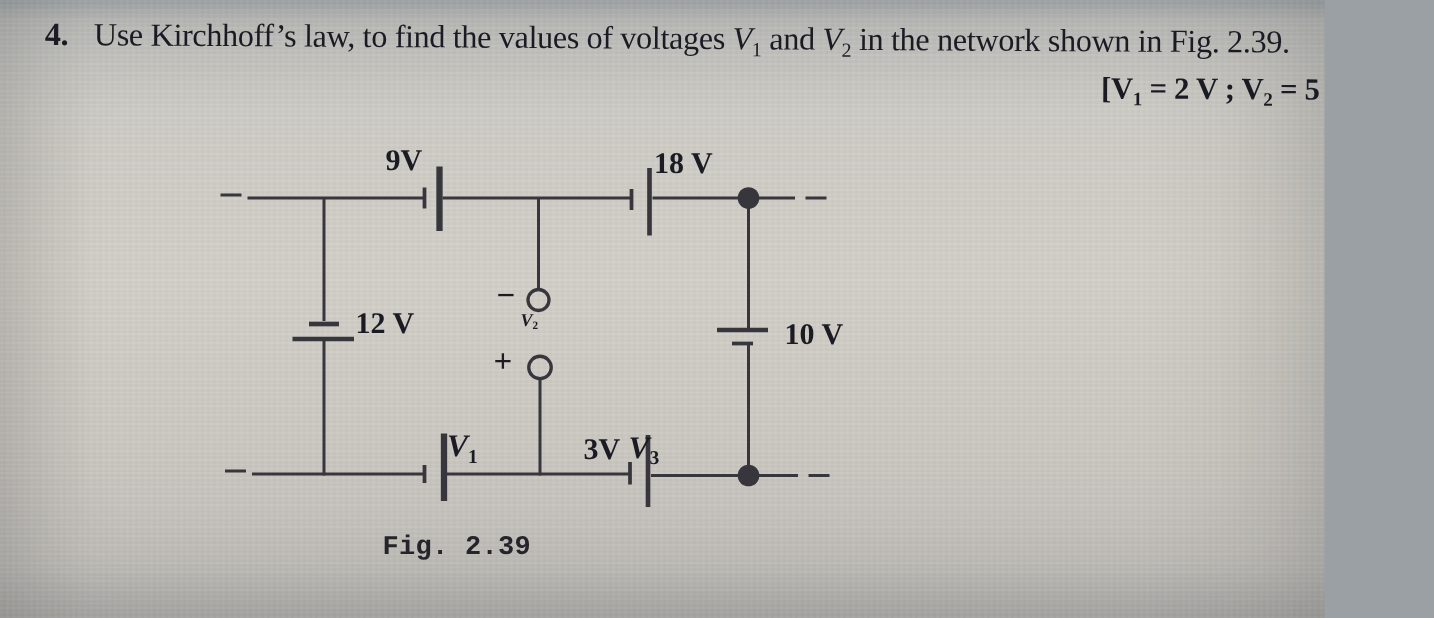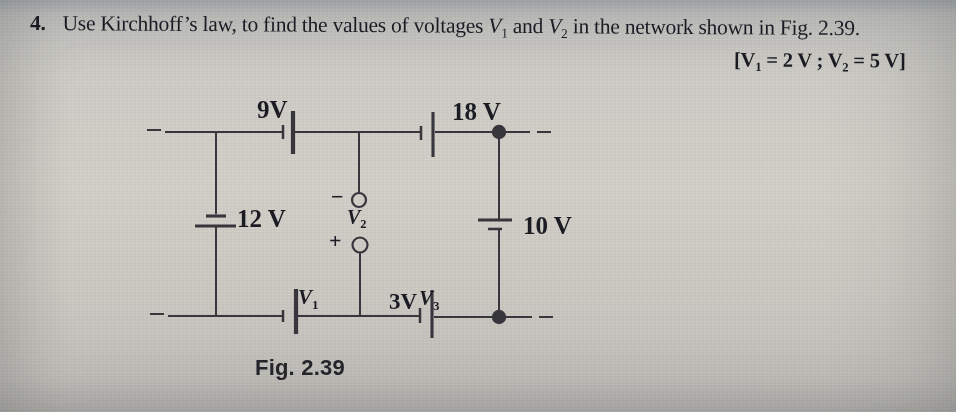--- a/index.html
+++ b/index.html
@@ -1,21 +1,21 @@
 <!DOCTYPE html>
 <html style="--ink: #1b1b24; --wire: #36363c;"><head>
 <meta charset="utf-8">
 <style>
   :root{
     --ink:#1b1b24;
     --wire:#36363c;
   }
   html,body{margin:0;padding:0;background:#9aa0a3;}
   .screen{
-    position:relative;width:956px;height:412px;overflow:hidden;
+    position:relative;width:883px;height:412px;overflow:hidden;
     font-family:"Liberation Serif",serif;
     background:
       repeating-linear-gradient(0deg, rgba(255,255,255,0.025) 0 1px, rgba(0,0,0,0.018) 1px 3px),
       repeating-linear-gradient(90deg, rgba(255,255,255,0.02) 0 2px, rgba(0,0,0,0.012) 2px 4px),
       linear-gradient(90deg, rgba(0,0,0,0.05) 0, rgba(0,0,0,0) 7%, rgba(0,0,0,0) 86%, rgba(0,0,0,0.05) 100%),
       linear-gradient(180deg, #a9aeb0 0, #c2c2bf 3.5%, #ceccc6 18%, #d3d0c9 45%, #ccc9c3 72%, #c1bfba 92%, #b2b0ac 100%);
   }
   .screen::after{
     content:"";position:absolute;inset:0;pointer-events:none;
     box-shadow:inset 0 0 70px rgba(40,45,50,0.18);
@@ -33,27 +33,27 @@
     color:var(--ink);font-weight:bold;font-size:20.5px;letter-spacing:-0.2px;white-space:nowrap;
     transform:rotate(0.3deg);
   }
   .circuit-svg{position:absolute;left:0;top:0;}
   .w{stroke:var(--wire);stroke-width:2;fill:none;stroke-linecap:butt;}
   .w25{stroke-width:2.5;}
   .w3{stroke-width:3.1;}
   .w4{stroke-width:4.2;}
   .node{fill:var(--wire);stroke:none;}
   .term{fill:none;stroke:var(--wire);stroke-width:2.2;}
-  .clbl{position:absolute;color:var(--ink);font-size:25px;font-weight:600;white-space:nowrap;}
+  .clbl{position:absolute;color:var(--ink);font-size:20px;font-weight:600;white-space:nowrap;}
   .vlbl{position:absolute;color:var(--ink);font-size:21px;font-weight:600;font-style:italic;white-space:nowrap;}
   .vlbl sub.ss{font-style:normal;}
   .sign{position:absolute;color:var(--ink);font-size:22px;font-weight:700;line-height:1;}
   .caption{
     position:absolute;left:255px;top:355px;
-    font-family:Liberation Sans, sans-serif;font-weight:bold;font-size:22px;
+    font-family:Liberation Mono, monospace;font-weight:bold;font-size:18px;
     color:#25252b;letter-spacing:0.2px;
   }
 </style>
 </head>
 <body>
 
 <div class="screen">
 
   <div class="q-line">
     <span class="q-num">4.</span><span>Use Kirchhoff’s law, to find the values of voltages </span><i>V</i><sub class="ss">1</sub><span> and </span><i>V</i><sub class="ss">2</sub><span> in the network shown in Fig. 2.39.</span>
@@ -97,28 +97,28 @@
     <line class="w w25" x1="283" y1="310" x2="283" y2="322"></line>
     <line class="w w4" x1="296" y1="289" x2="296" y2="334"></line>
     <line class="w" x1="298" y1="316" x2="420" y2="316"></line>
     <line class="w w25" x1="420" y1="308" x2="420" y2="323"></line>
     <line class="w w3" x1="432" y1="290" x2="432" y2="338"></line>
     <line class="w" x1="434" y1="317" x2="532" y2="317"></line>
     <line class="w" x1="539" y1="317" x2="553" y2="317"></line>
   </svg>
 
   <span class="clbl" style="left:257px;top:96px;">9V</span>
-  <span class="clbl" style="left:436px;top:98px;margin-left:16px;">18 V</span>
+  <span class="clbl" style="left:436px;top:98px;">18 V</span>
   <span class="clbl" style="left:237px;top:205px;text-align:right;">12 V</span>
   <span class="clbl" style="left:523px;top:212px;">10 V</span>
-  <span class="clbl" style="left:389px;top:289px;font-size:23px;">3V</span>
+  <span class="clbl" style="left:389px;top:289px;font-size:20px;">3V</span>
 
   <span class="vlbl" style="left:298px;top:285px;"><i>V</i><sub class="ss">1</sub></span>
 
-  <span class="vlbl" style="left:347px;top:206px;font-size:20px;text-align:right;"><i>V</i><sub class="ss">2</sub></span>
+  <span class="vlbl" style="left:347px;top:206px;font-size:12px;text-align:right;"><i>V</i><sub class="ss">2</sub></span>
 
   <span class="vlbl" style="left:419px;top:286px;"><i>V</i><sub class="ss">3</sub></span>
 
   <span class="sign" style="left:331px;top:186px;">−</span>
   <span class="sign" style="left:329px;top:230px;">+</span>
 
   <div class="caption">Fig. 2.39</div>
 
 </div>
 

